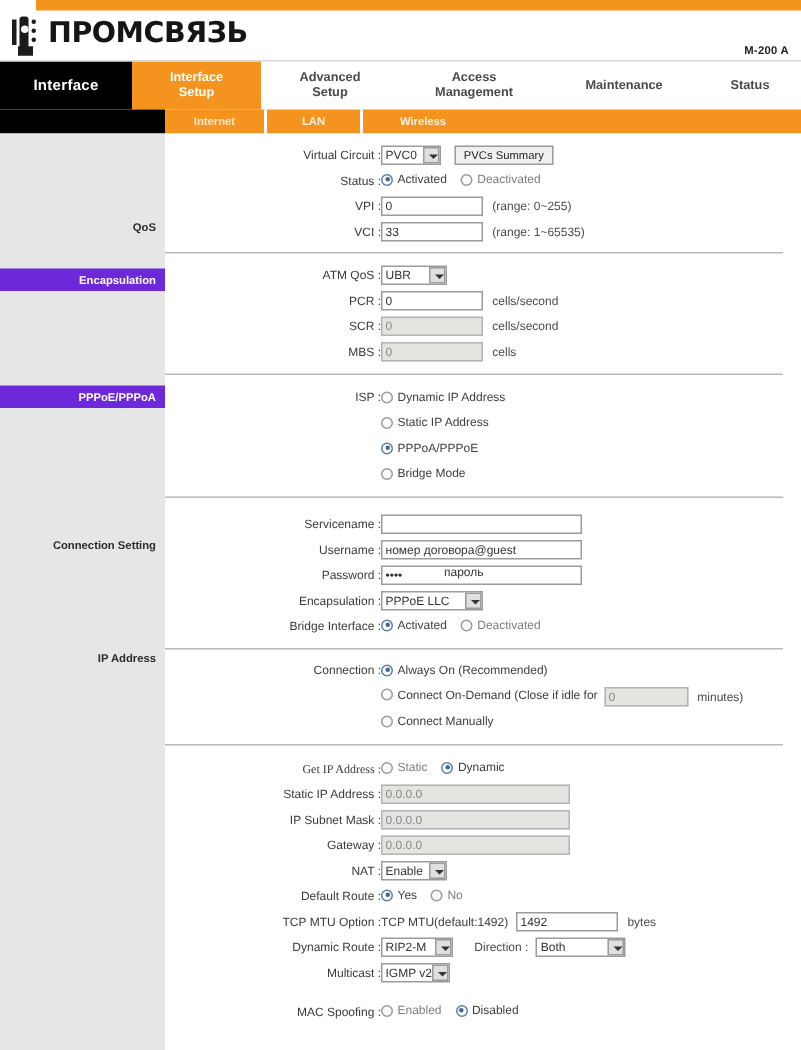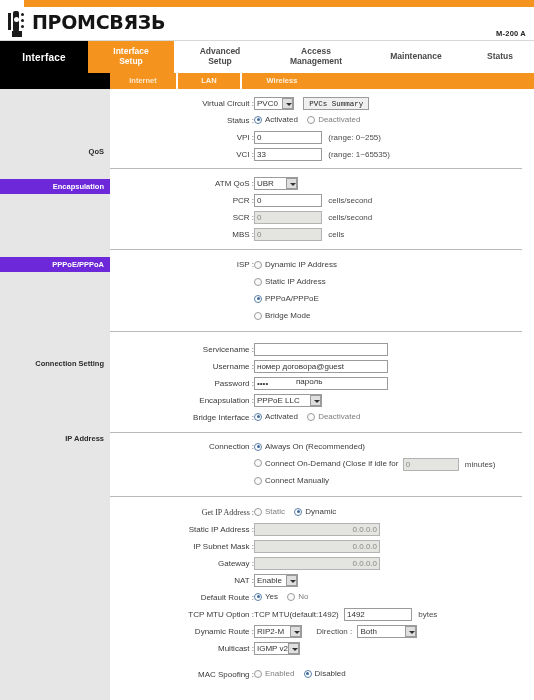--- a/index.html
+++ b/index.html
@@ -72,21 +72,21 @@
   .row{height:17px;}
 
   input.tb{
     font-family:"Liberation Sans",sans-serif;font-size:8px;color:#333;
     border:1px solid #9b9b9b;background:#fff;height:11px;line-height:11px;
     padding:0 2px;margin:0;box-sizing:content-box;outline:none;
   }
   input.tb.dis{background:#e4e4e0;color:#888;border:1px solid #b3b3b3;}
   .w-short{width:50px;}
   .w-med{width:62px;}
-  .w-long{width:120px;text-align:right;}
+  .w-long{width:120px;}
   .w-xl{width:128px;}
 
   select.sel{
     font-family:"Liberation Sans",sans-serif;font-size:8px;color:#333;
     border:1px solid #9b9b9b;background:#fff;height:13px;padding:0 0 0 2px;margin:0;outline:none;
     -webkit-appearance:none;appearance:none;
   }
   .selwrap{position:relative;display:inline-block;}
   .selwrap .arrow{
     position:absolute;right:1px;top:1px;width:11px;height:11px;background:#dfdfdf;
@@ -98,21 +98,21 @@
   }
   .s-pvc{width:40px;}
   .s-atm{width:44px;}
   .s-enc{width:68px;}
   .s-nat{width:44px;}
   .s-dr{width:48px;}
   .s-dir{width:60px;}
   .s-mc{width:46px;}
 
   button.btn{
-    font-family:Liberation Mono, monospace;font-size:7.5px;color:#222;
+    font-family:Liberation Sans, sans-serif;font-size:7.5px;color:#222;
     background:#f0f0f0;border:1px solid #9b9b9b;height:13px;padding:0 5px;margin:0;cursor:pointer;
   }
   .radio{display:inline-flex;align-items:center;margin-right:7px;white-space:nowrap;}
   .rdot{
     width:8px;height:8px;border-radius:50%;border:1px solid #9a9a9a;background:#fbfbfb;
     display:inline-block;margin-right:3px;position:relative;box-sizing:border-box;
   }
   .rdot.on{border-color:#5b7fa6;background:#fff;}
   .rdot.on:after{content:"";position:absolute;left:1.5px;top:1.5px;width:3px;height:3px;border-radius:50%;background:#3c6a9b;}
   .rlab{font-size:8px;color:#3d3d3d;}

